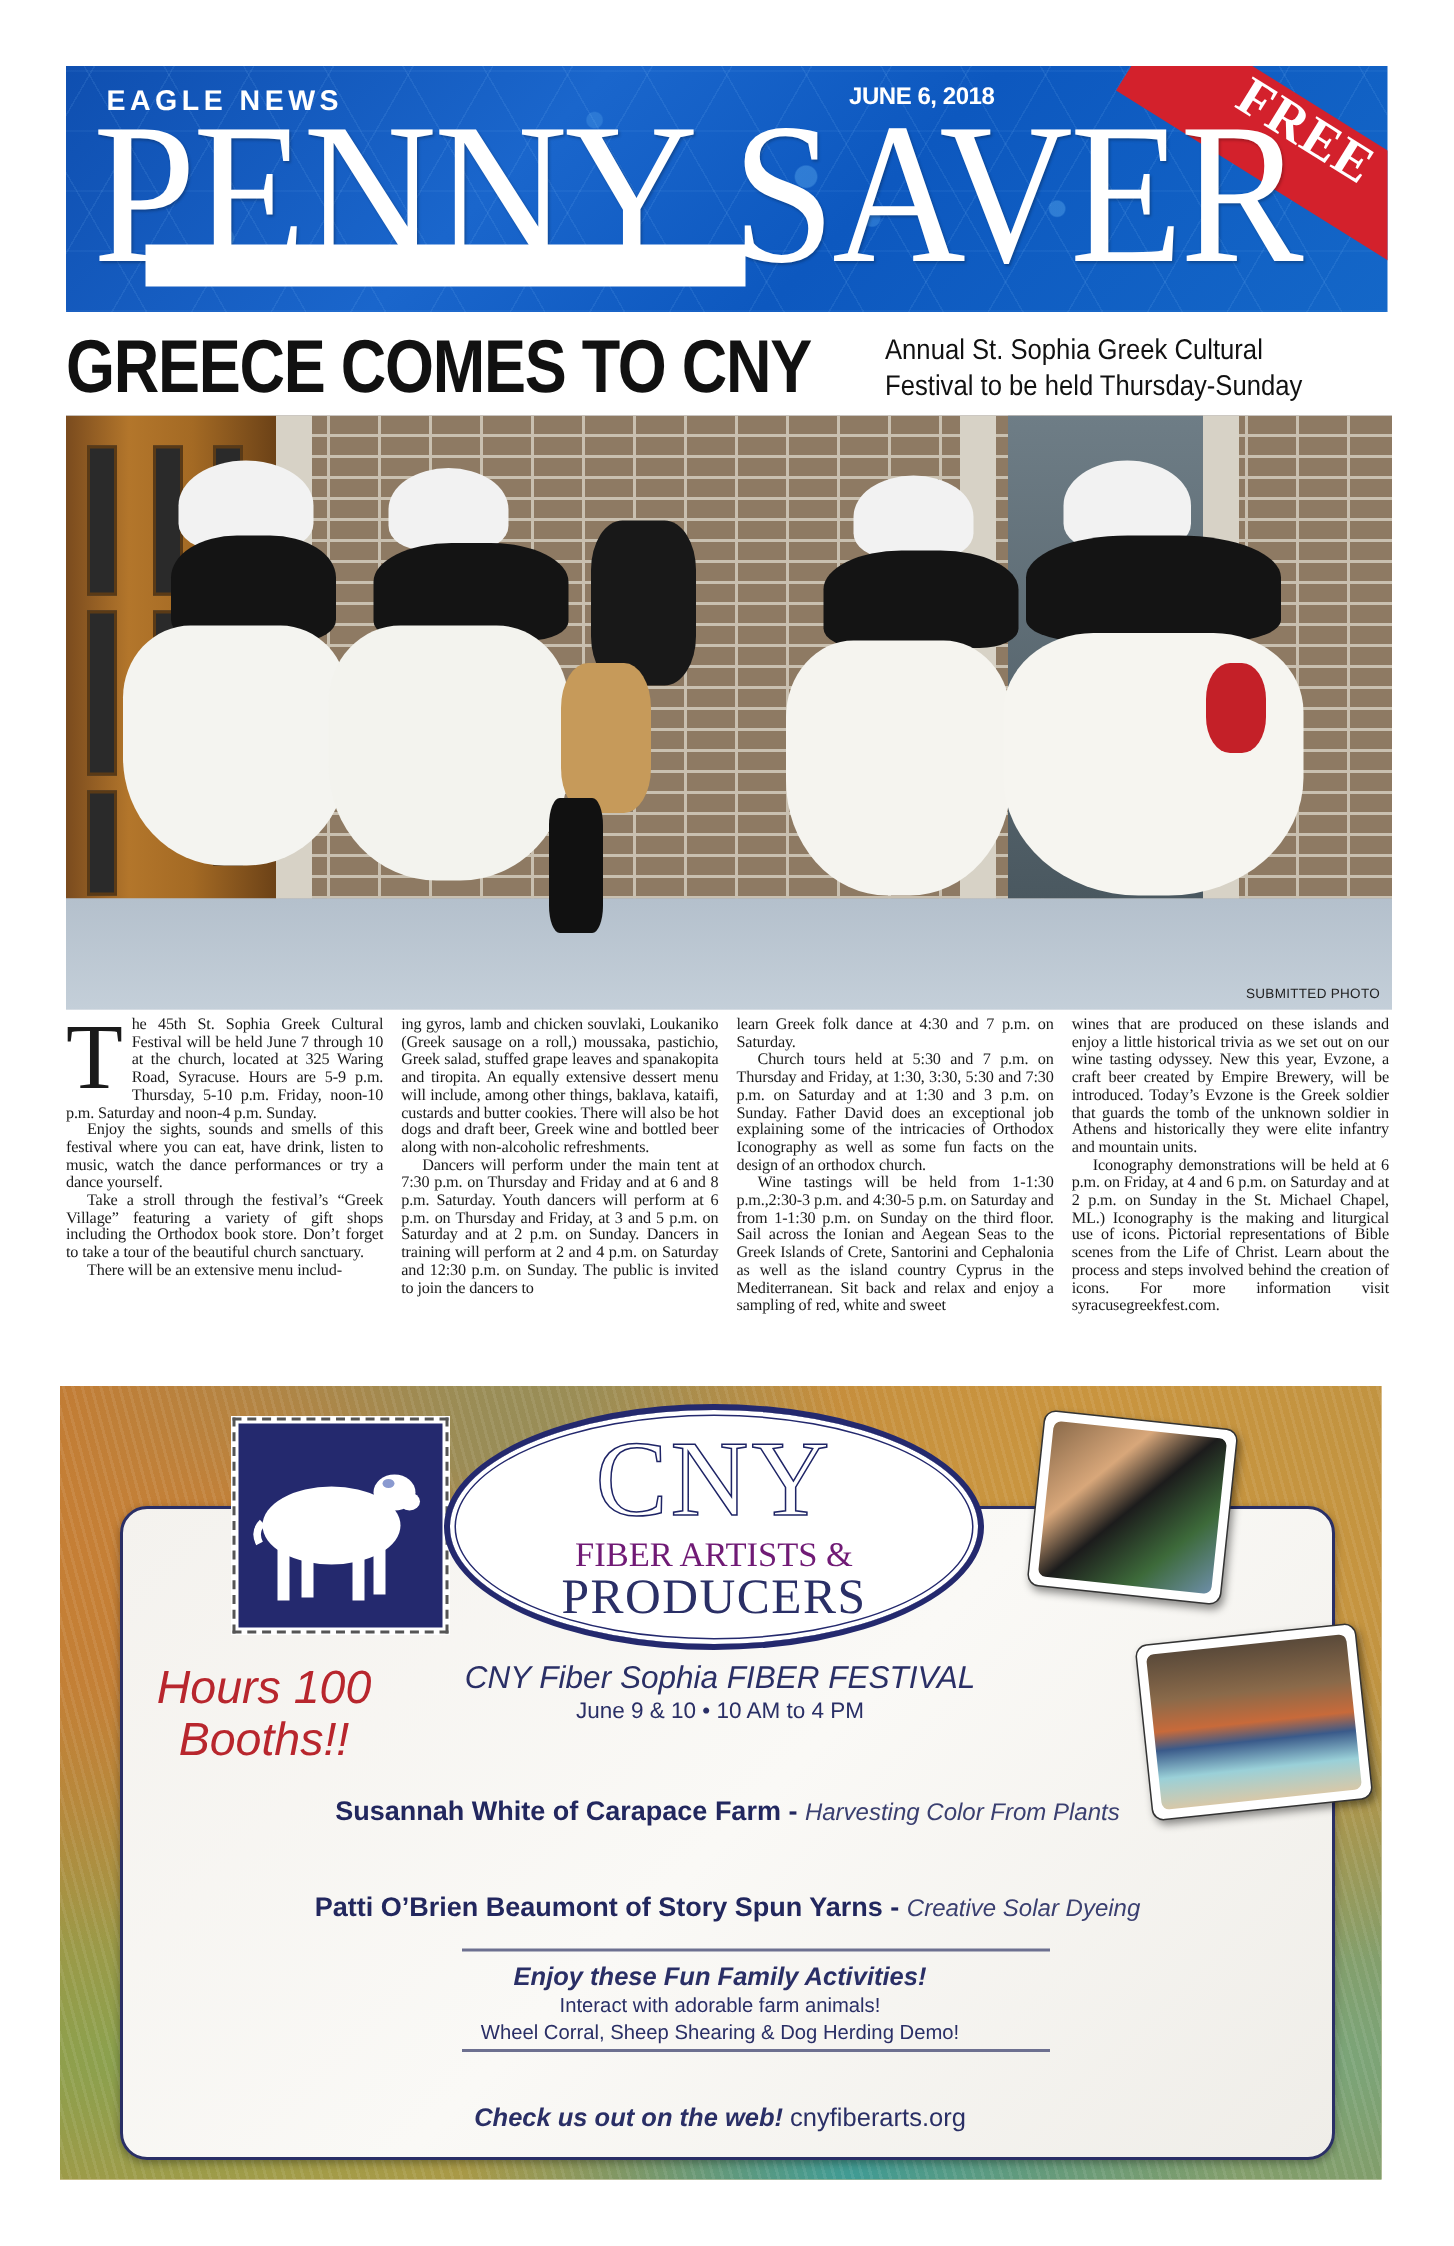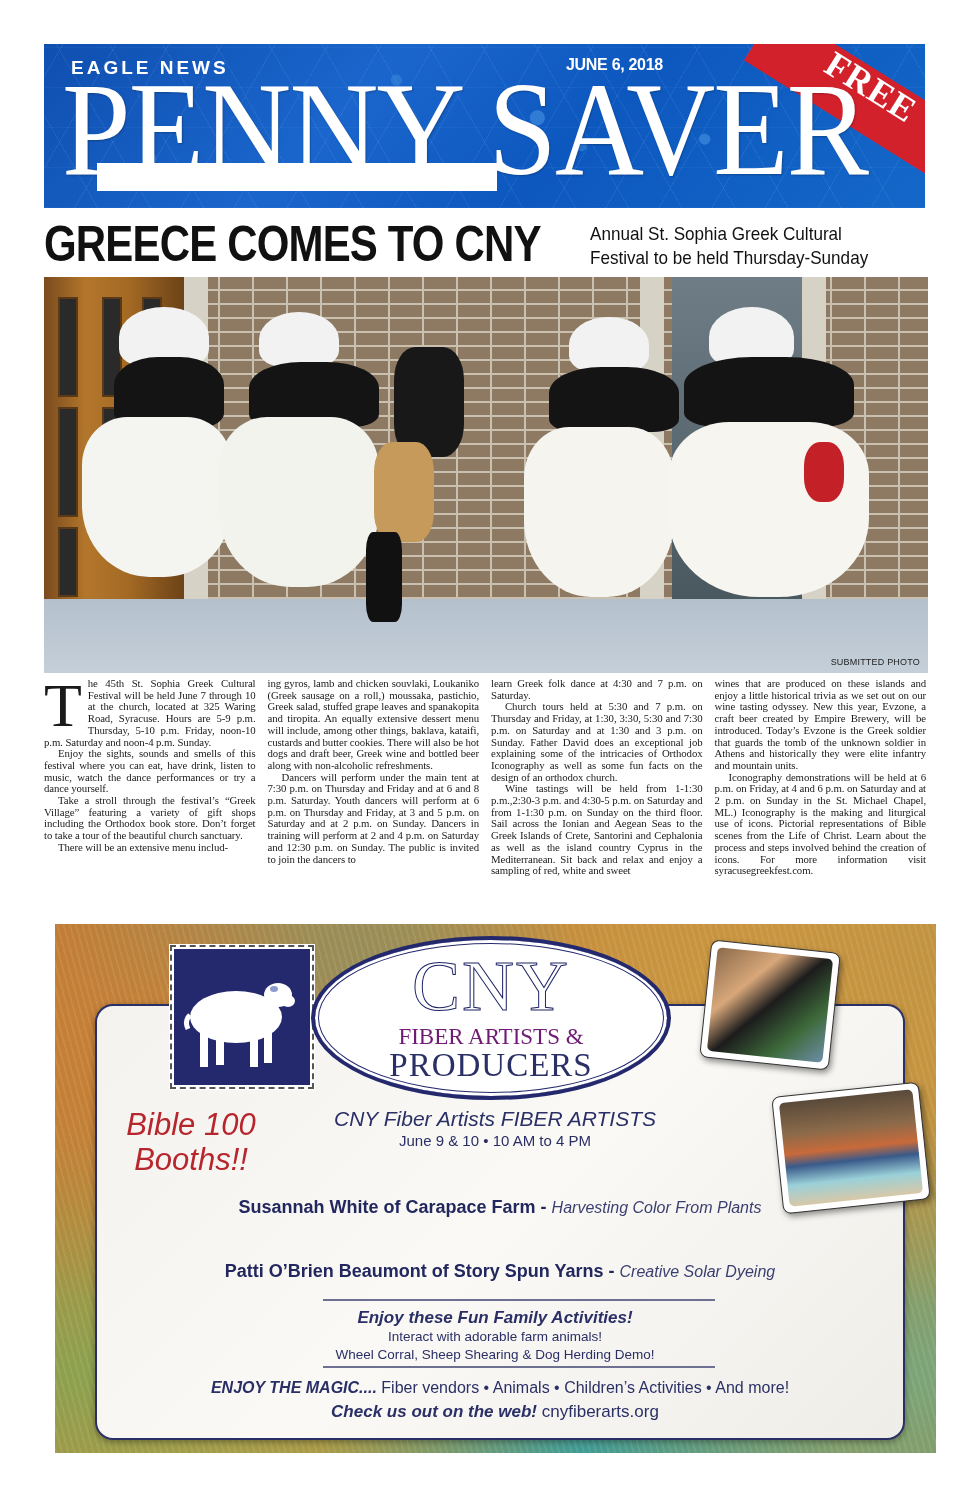--- a/index.html
+++ b/index.html
@@ -123,21 +123,21 @@
       text-align: justify; color: #1a1a1a; letter-spacing: -0.1px;
     }
     .article .col p { text-indent: 14px; }
     .article .col p.noindent { text-indent: 0; }
     .dropcap {
       float: left; font-size: 62px; line-height: 50px; margin: 2px 6px 0 0; font-family: "Liberation Serif", serif;
     }
 
     
     .ad {
-      position: absolute; left: 55px; top: 924px; width: 881px; height: 529px; overflow: hidden;
+      position: absolute; left: 40px; top: 924px; width: 881px; height: 529px; overflow: hidden;
       background:
         radial-gradient(ellipse at 10% 20%, #c77f35 0%, transparent 45%),
         radial-gradient(ellipse at 90% 25%, #c9953f 0%, transparent 45%),
         radial-gradient(ellipse at 30% 10%, #5a9f86 0%, transparent 30%),
         radial-gradient(ellipse at 60% 100%, #3f9b94 0%, transparent 35%),
         radial-gradient(ellipse at 5% 85%, #8aa14e 0%, transparent 40%),
         radial-gradient(ellipse at 95% 85%, #7aa57a 0%, transparent 40%),
         linear-gradient(135deg, #b87935, #c9943f 50%, #8f8d4a);
     }
     .ad .yarn {
@@ -316,39 +316,36 @@
   </div>
 
   <div class="polaroid" style="left:650px;top:22px;width:130px;height:118px;transform:rotate(6deg);">
     <div class="img" style="background:linear-gradient(135deg,#8a6a4a 0%,#d8a77a 30%,#1c1c1c 50%,#3d6a3a 75%,#6d8ea8 100%);"></div>
   </div>
   <div class="polaroid" style="left:722px;top:165px;width:148px;height:118px;transform:rotate(-6deg);">
     <div class="img" style="background:linear-gradient(180deg,#5a4a3a 0%,#8a6a4a 30%,#c86a3a 50%,#3a5a8a 62%,#9ad0d8 80%,#d8c8a8 100%);"></div>
   </div>
 
   <div class="over100">
-    <div>Bible 100</div>
+    <div>Hours 100</div>
     <div>Booths!!</div>
   </div>
 
-  <div class="center fest-title">CNY Fiber Artists FIBER ARTISTS</div>
+  <div class="center fest-title">CNY Fiber Sophia FIBER FESTIVAL</div>
   <div class="center fest-date">June 9 &amp; 10 • 10 AM to 4 PM</div>
 
   <div class="speaker" style="top:272px;">
     <b>Susannah White of Carapace Farm</b><b> - </b><i>Harvesting Color From Plants</i>
   </div>
   <div class="speaker" style="top:336px;">
     <b>Patti O’Brien Beaumont of Story Spun Yarns</b><b> - </b><i>Creative Solar Dyeing</i>
   </div>
 
   <div class="rule" style="top:375px;"></div>
   <div class="activities" style="top:384px;font-size:17px;font-weight:bold;font-style:italic;line-height:20px;">Enjoy these Fun Family Activities!</div>
   <div class="activities" style="top:404px;font-size:13.5px;line-height:17px;">Interact with adorable farm animals!</div>
   <div class="activities" style="top:422px;font-size:13.5px;line-height:17px;">Wheel Corral, Sheep Shearing &amp; Dog Herding Demo!</div>
   <div class="rule" style="top:442px;"></div>
 
-  <div class="magic" style="top:455px;">
-    <b><i>ENJOY THE MAGIC....</i></b><span> Fiber vendors • Animals • Children’s Activities • And more!</span>
-  </div>
   <div class="web" style="top:478px;">
     <b><i>Check us out on the web!</i></b><span> cnyfiberarts.org</span>
   </div>
 </section>
 
 </body></html>

